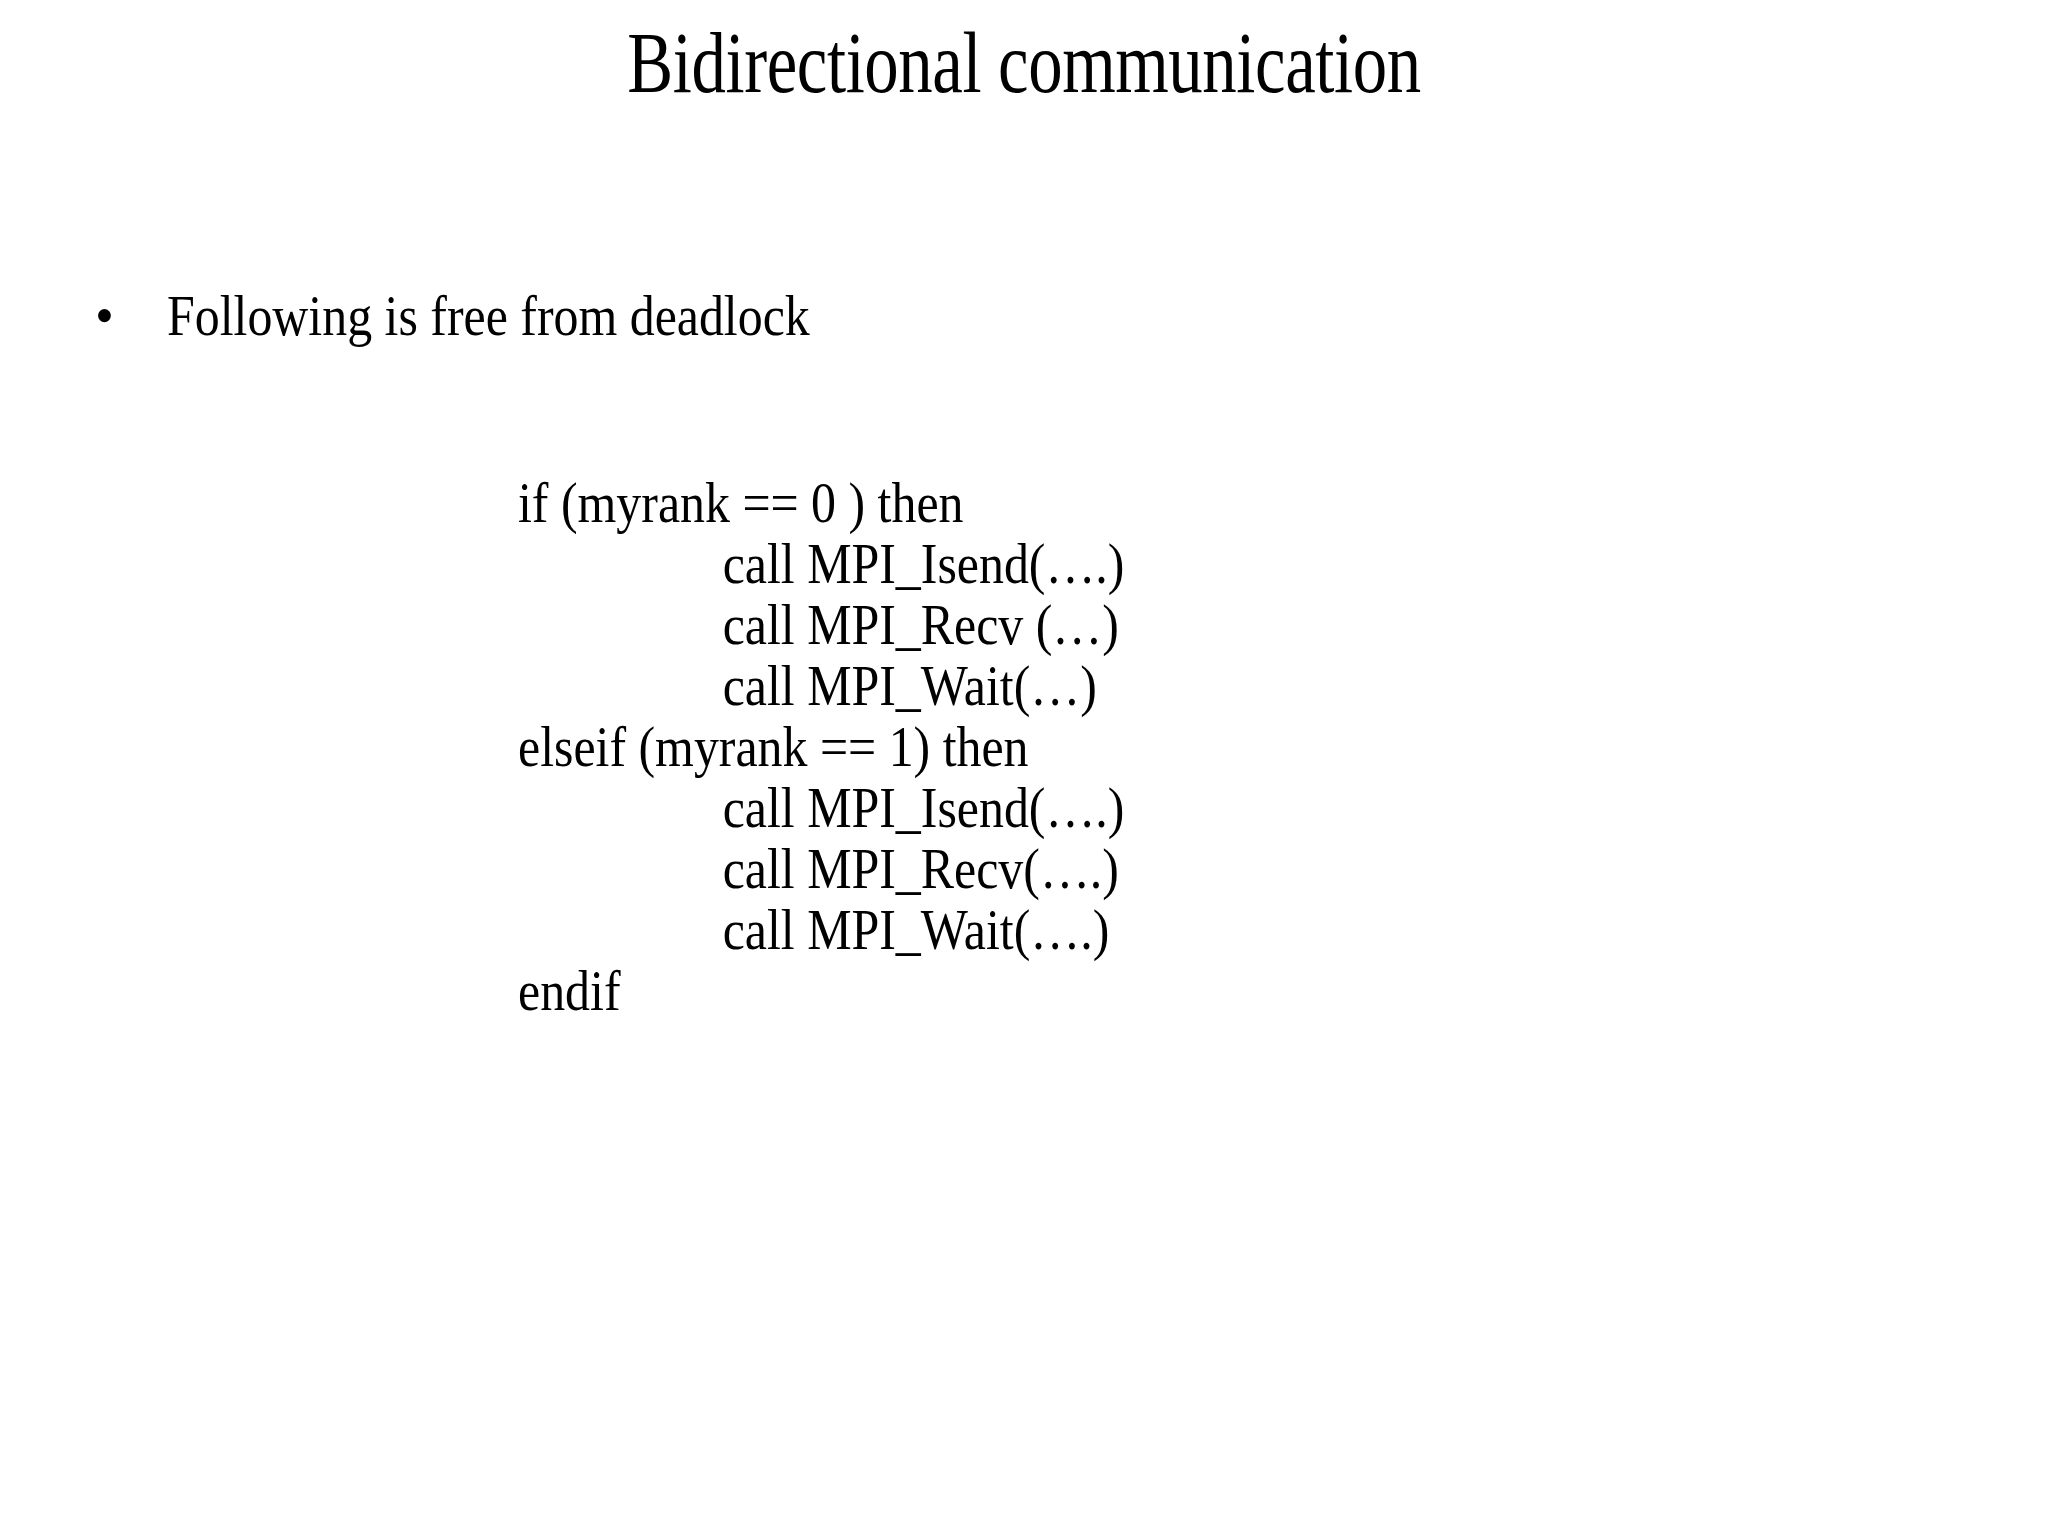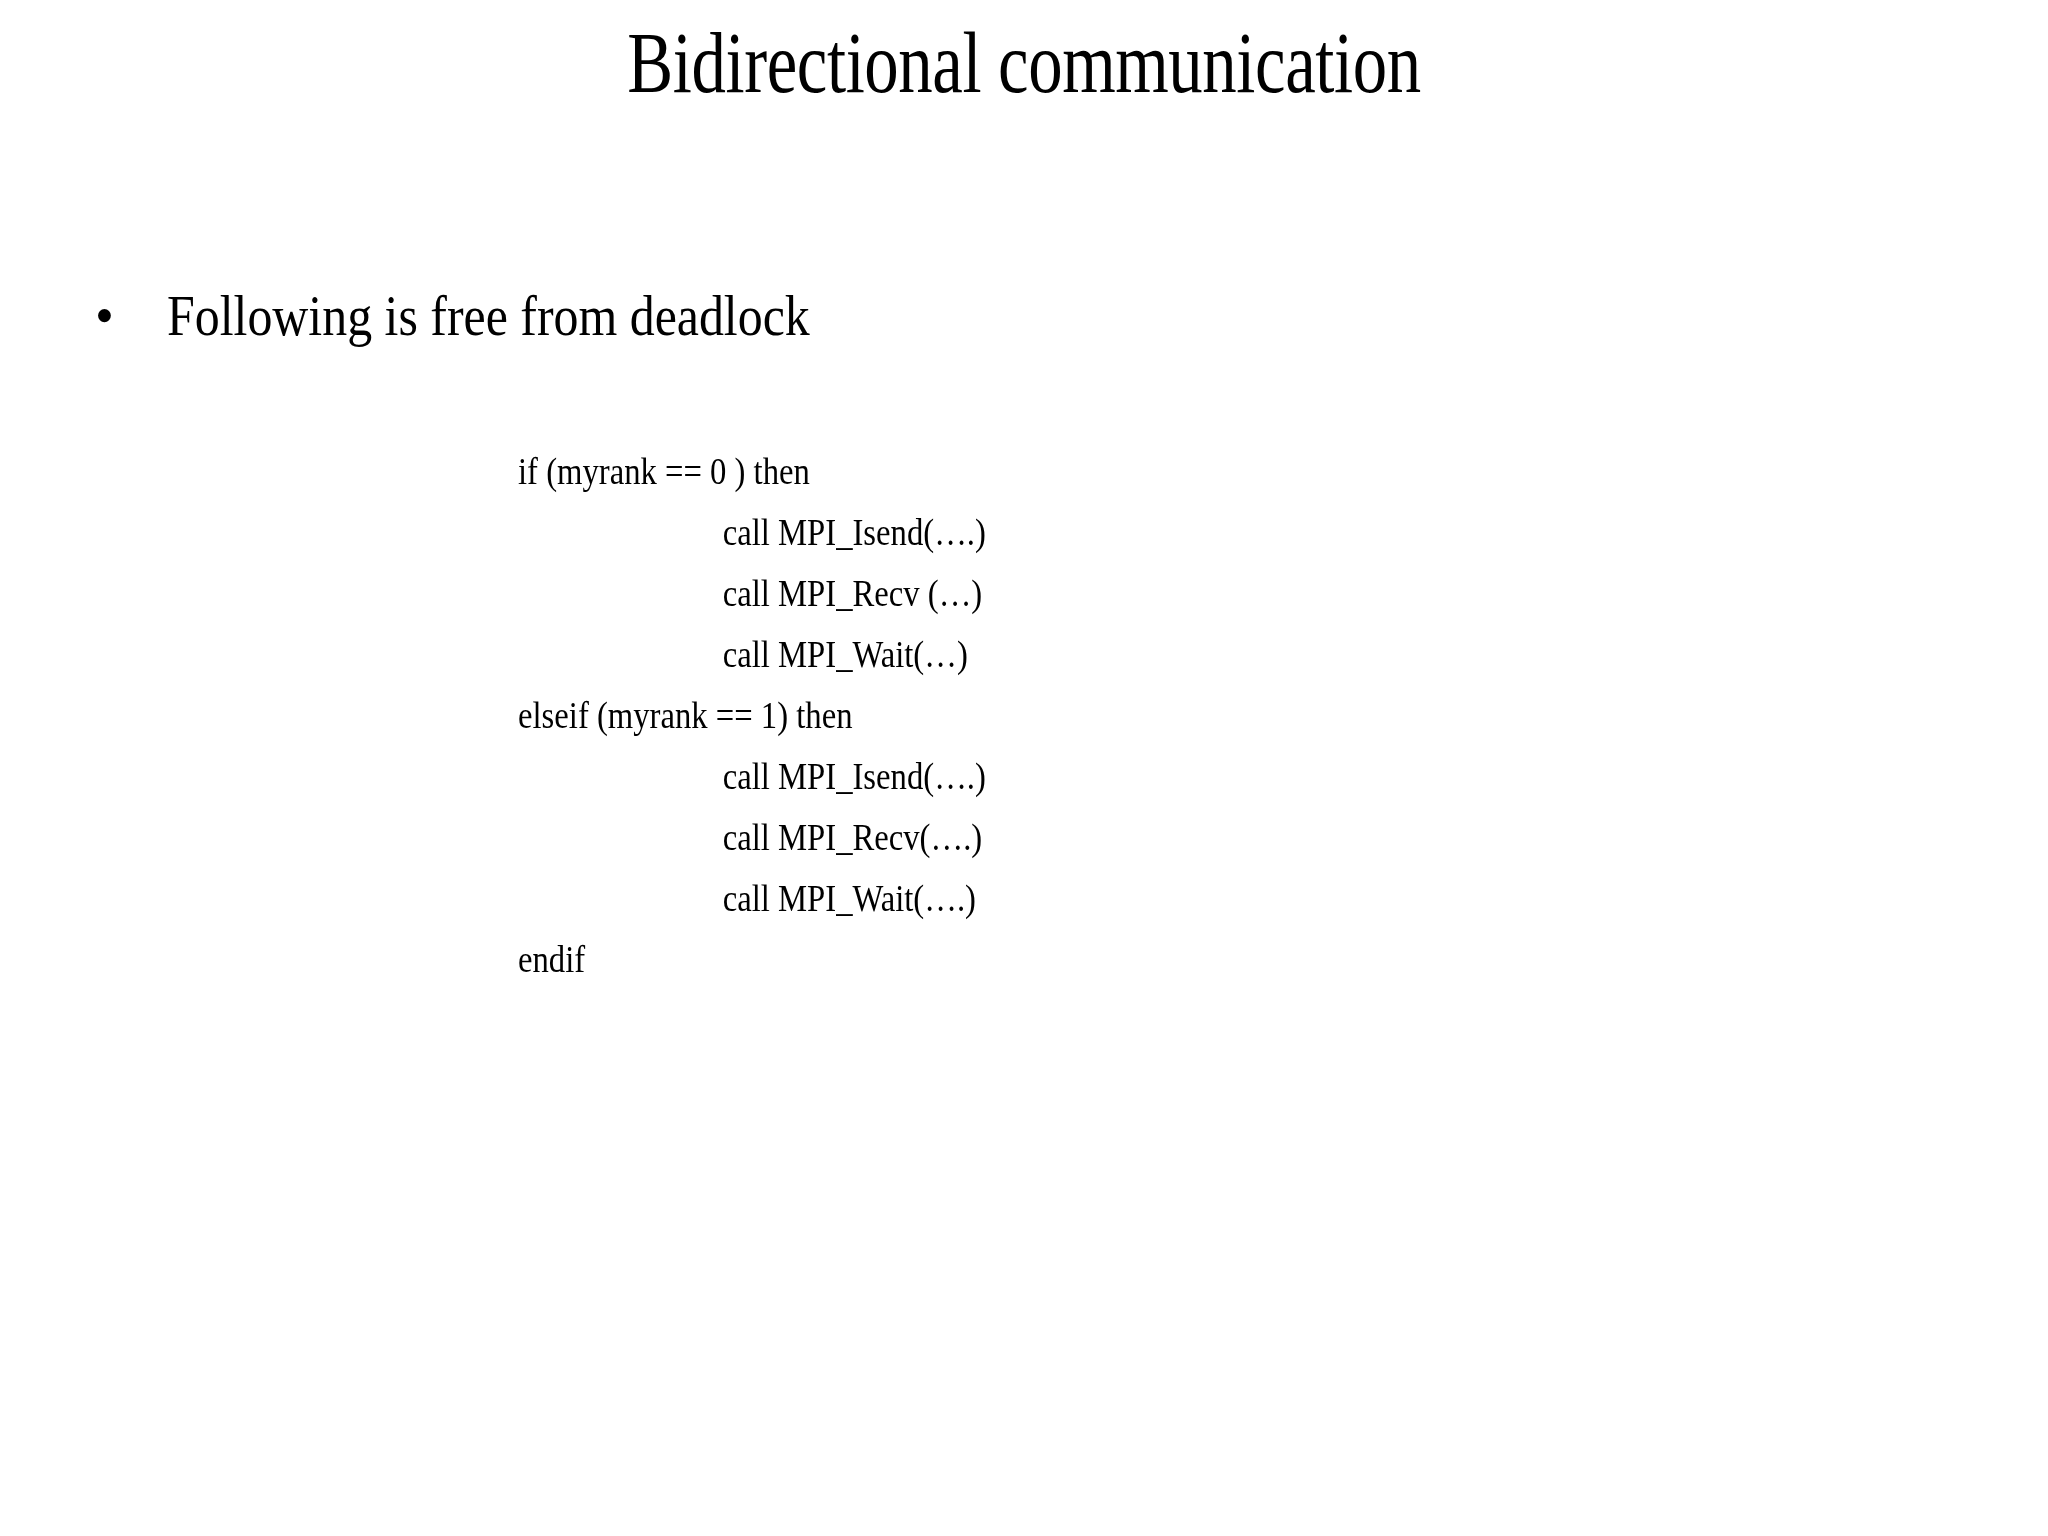--- a/index.html
+++ b/index.html
@@ -60,23 +60,23 @@
     color: #000000;
     transform: scaleX(0.86);
     transform-origin: 0 50%;
     white-space: nowrap;
   }
 
   
   .code-block {
     position: absolute;
     left: 518px;
-    top: 441px;
+    top: 472px;
     font-family: "Liberation Serif", "DejaVu Serif", serif;
-    font-size: 38px;
+    font-size: 58px;
     line-height: 61px;
     color: #000000;
   }
   .code-line {
     white-space: pre;
     transform: scaleX(0.86);
     transform-origin: 0 50%;
     height: 61px;
   }
   .code-line.indent {

